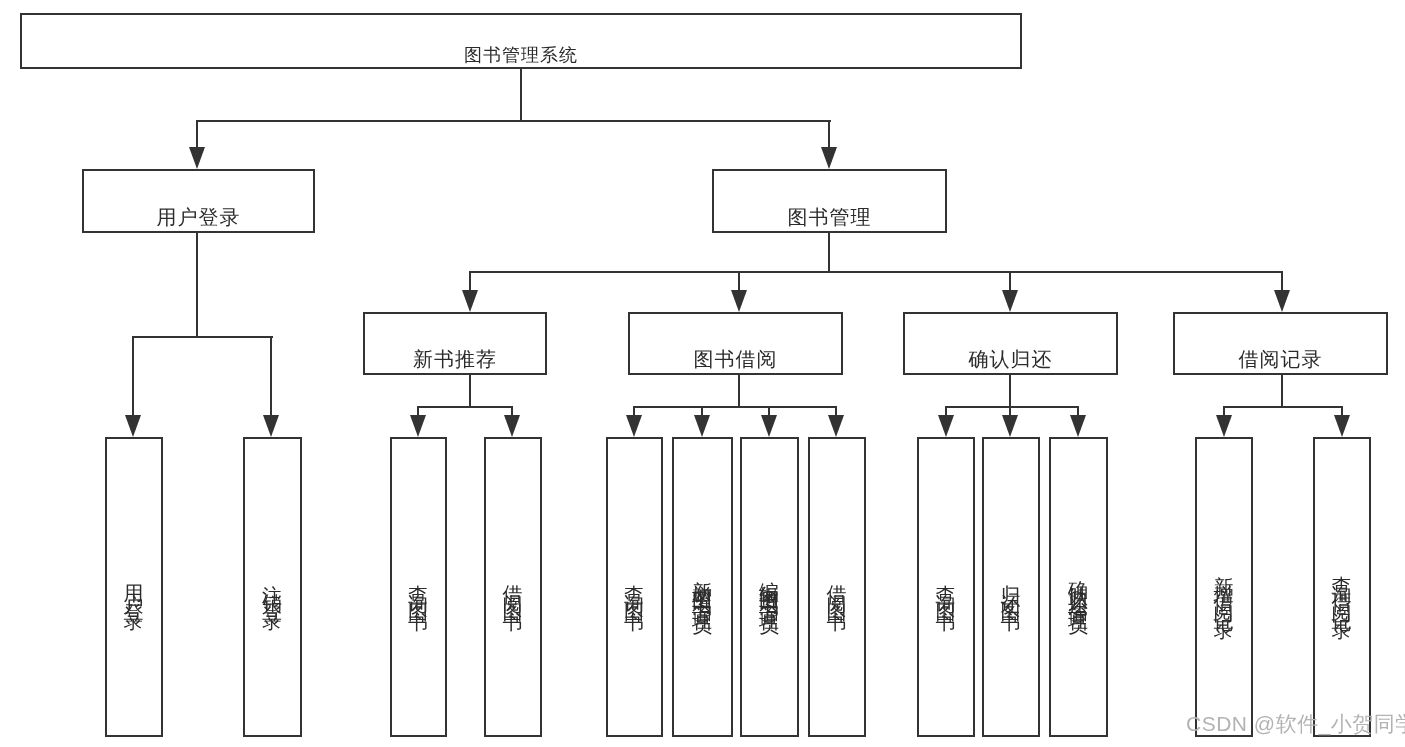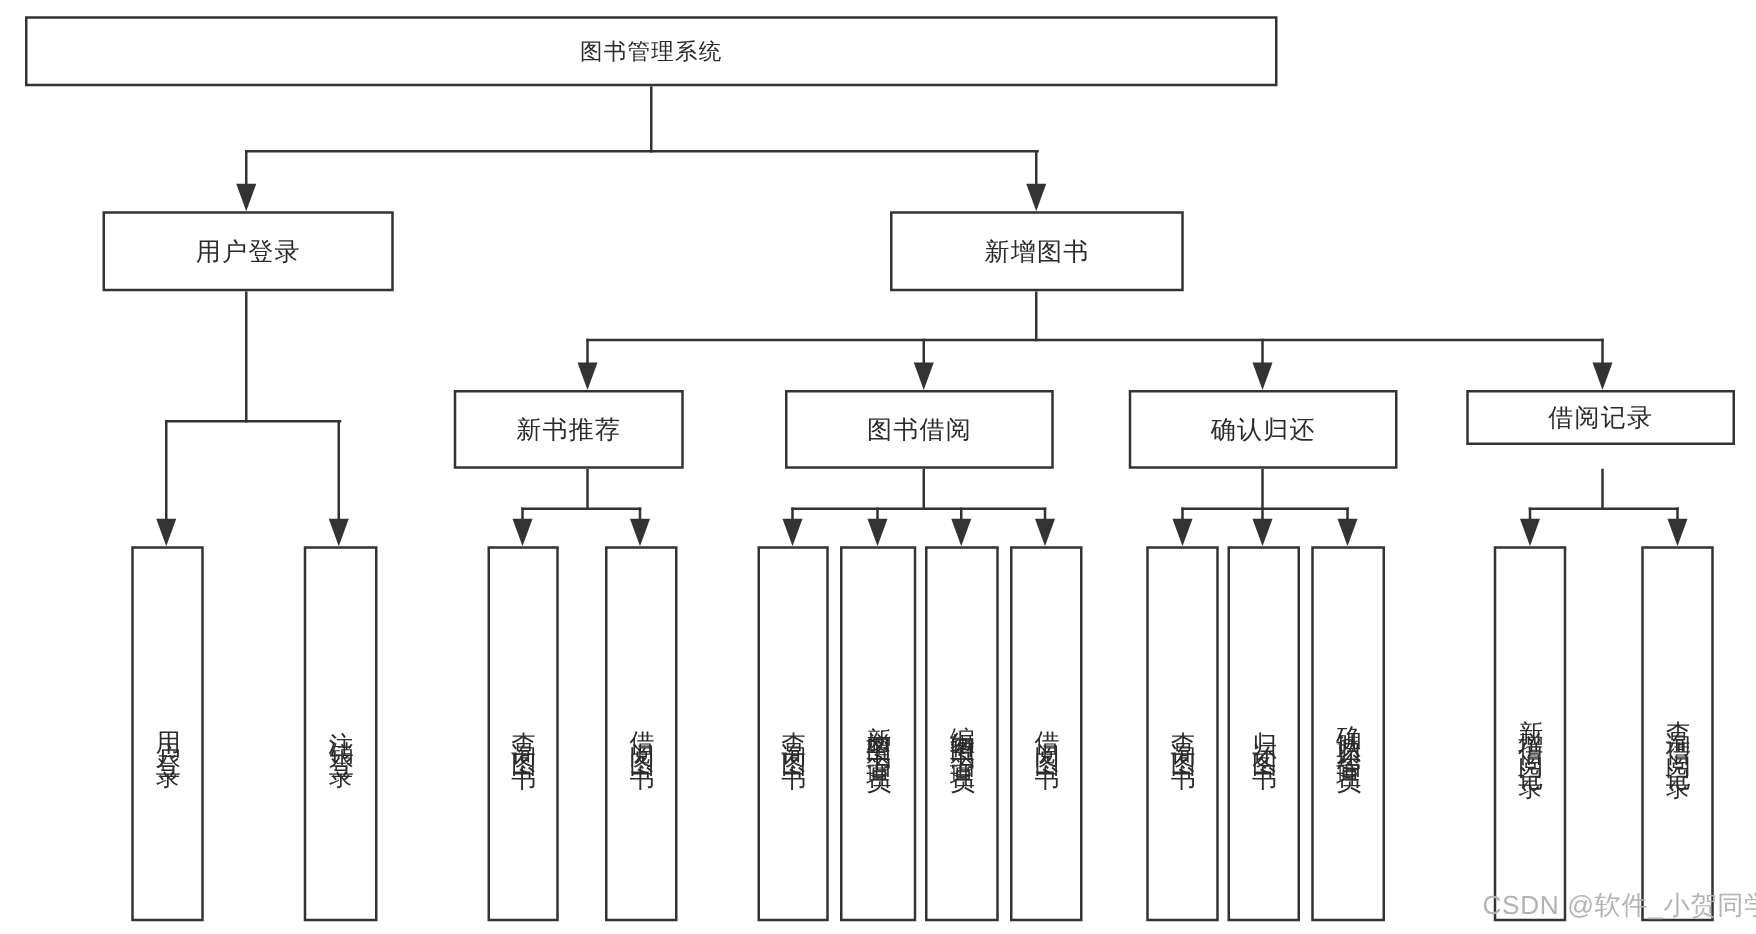--- a/index.html
+++ b/index.html
@@ -2,21 +2,21 @@
 <html><head>
 <meta charset="utf-8">
 <style>
   html,body{margin:0;padding:0;background:#ffffff;}
   .canvas{
     position:relative;width:1405px;height:747px;background:#ffffff;overflow:hidden;
     font-family:"Liberation Sans","DejaVu Sans",sans-serif;color:#2b2b2b;
   }
   .hbox{
     position:absolute;box-sizing:border-box;border:2px solid #333333;background:#ffffff;
-    display:flex;align-items:center;justify-content:center;
+    display:flex;align-items:flex-end;justify-content:center;
     font-size:20px;letter-spacing:1px;z-index:2;
   }
   .hbox.root{font-size:18px;}
   .vbox{
     position:absolute;box-sizing:border-box;border:2px solid #333333;background:#ffffff;
     display:flex;align-items:center;justify-content:center;
     writing-mode:vertical-rl;text-orientation:mixed;
     font-size:20px;letter-spacing:9px;line-height:1.1;z-index:2;
     top:437px;height:300px;
   }
@@ -45,21 +45,21 @@
   <div class="line" style="left:196px;top:120px;width:635px;height:2px;"></div>
   <div class="line" style="left:196px;top:120px;width:2px;height:30px;"></div>
   <div class="line" style="left:828px;top:120px;width:2px;height:30px;"></div>
   <div class="arrow" style="left:189px;top:147px;"></div>
   <div class="arrow" style="left:821px;top:147px;"></div>
 
   <div class="hbox" style="left:82px;top:169px;width:233px;height:64px;">
     <span>用户登录</span>
   </div>
   <div class="hbox" style="left:712px;top:169px;width:235px;height:64px;">
-    <span>新增图书</span>
+    <span>图书管理</span>
   </div>
 
   <div class="line" style="left:196px;top:233px;width:2px;height:105px;"></div>
   <div class="line" style="left:132px;top:336px;width:141px;height:2px;"></div>
   <div class="line" style="left:132px;top:336px;width:2px;height:82px;"></div>
   <div class="line" style="left:270px;top:336px;width:2px;height:82px;"></div>
   <div class="arrow" style="left:125px;top:415px;"></div>
   <div class="arrow" style="left:263px;top:415px;"></div>
 
   <div class="line" style="left:828px;top:233px;width:2px;height:40px;"></div>
@@ -75,21 +75,21 @@
 
   <div class="hbox" style="left:363px;top:312px;width:184px;height:63px;">
     <span>新书推荐</span>
   </div>
   <div class="hbox" style="left:628px;top:312px;width:215px;height:63px;">
     <span>图书借阅</span>
   </div>
   <div class="hbox" style="left:903px;top:312px;width:215px;height:63px;">
     <span>确认归还</span>
   </div>
-  <div class="hbox" style="left:1173px;top:312px;width:215px;height:44px;">
+  <div class="hbox" style="left:1173px;top:312px;width:215px;height:63px;">
     <span>借阅记录</span>
   </div>
 
   <div class="line" style="left:469px;top:375px;width:2px;height:33px;"></div>
   <div class="line" style="left:417px;top:406px;width:96px;height:2px;"></div>
   <div class="line" style="left:417px;top:406px;width:2px;height:12px;"></div>
   <div class="line" style="left:511px;top:406px;width:2px;height:12px;"></div>
   <div class="arrow" style="left:410px;top:415px;"></div>
   <div class="arrow" style="left:504px;top:415px;"></div>
 

